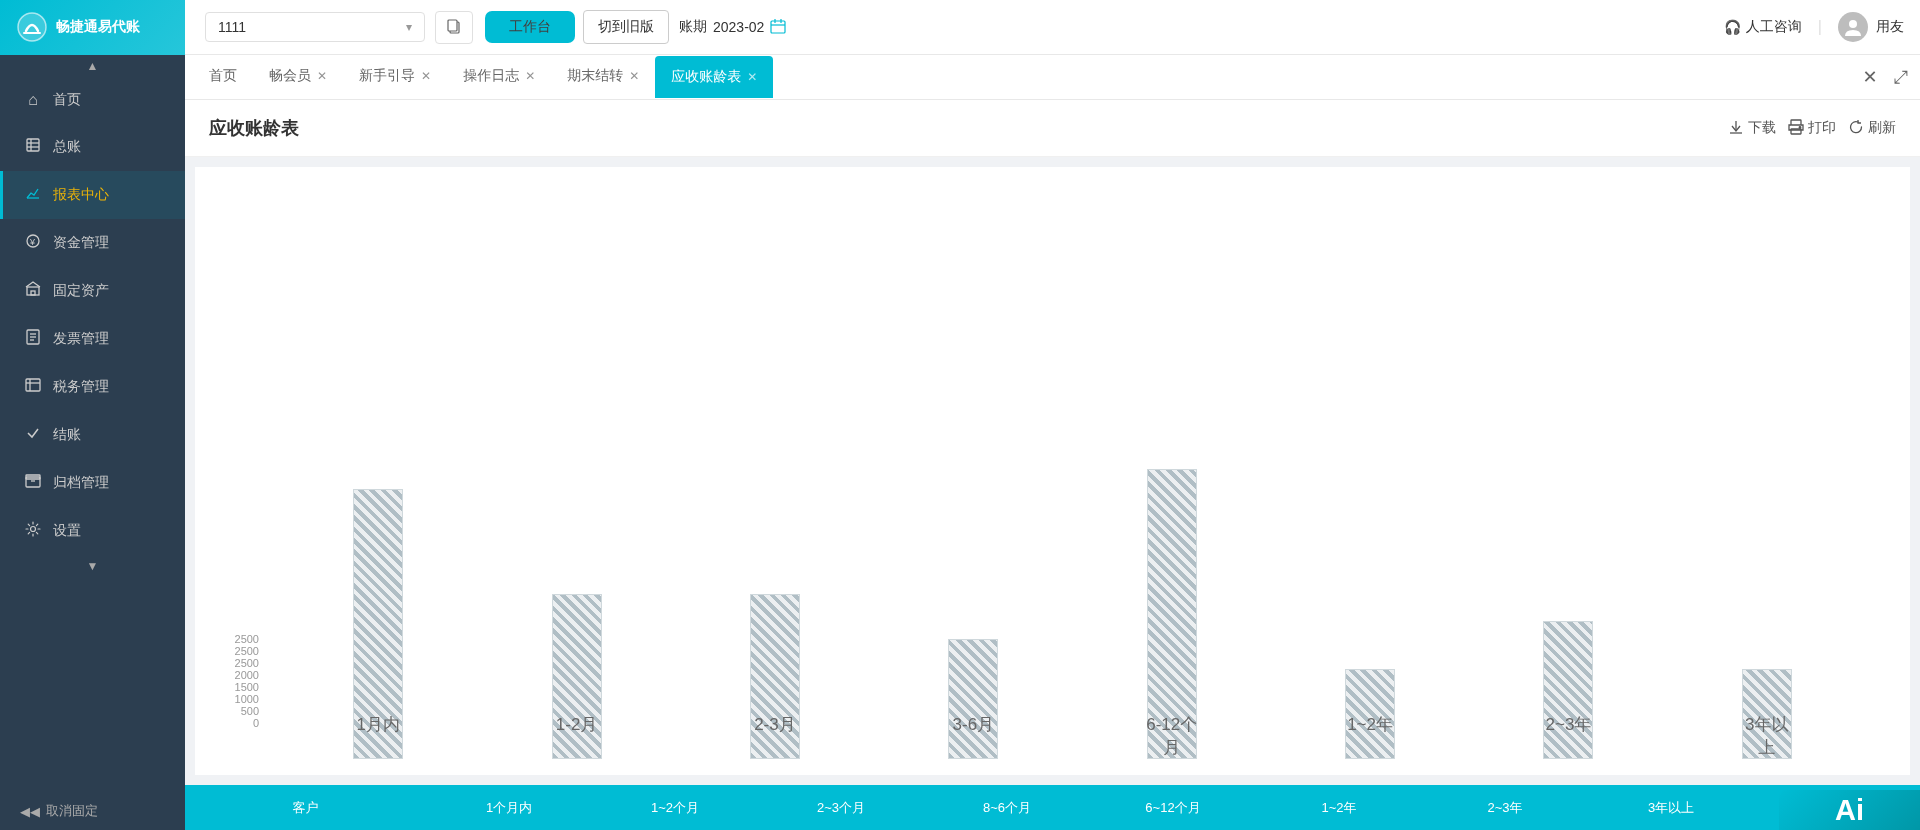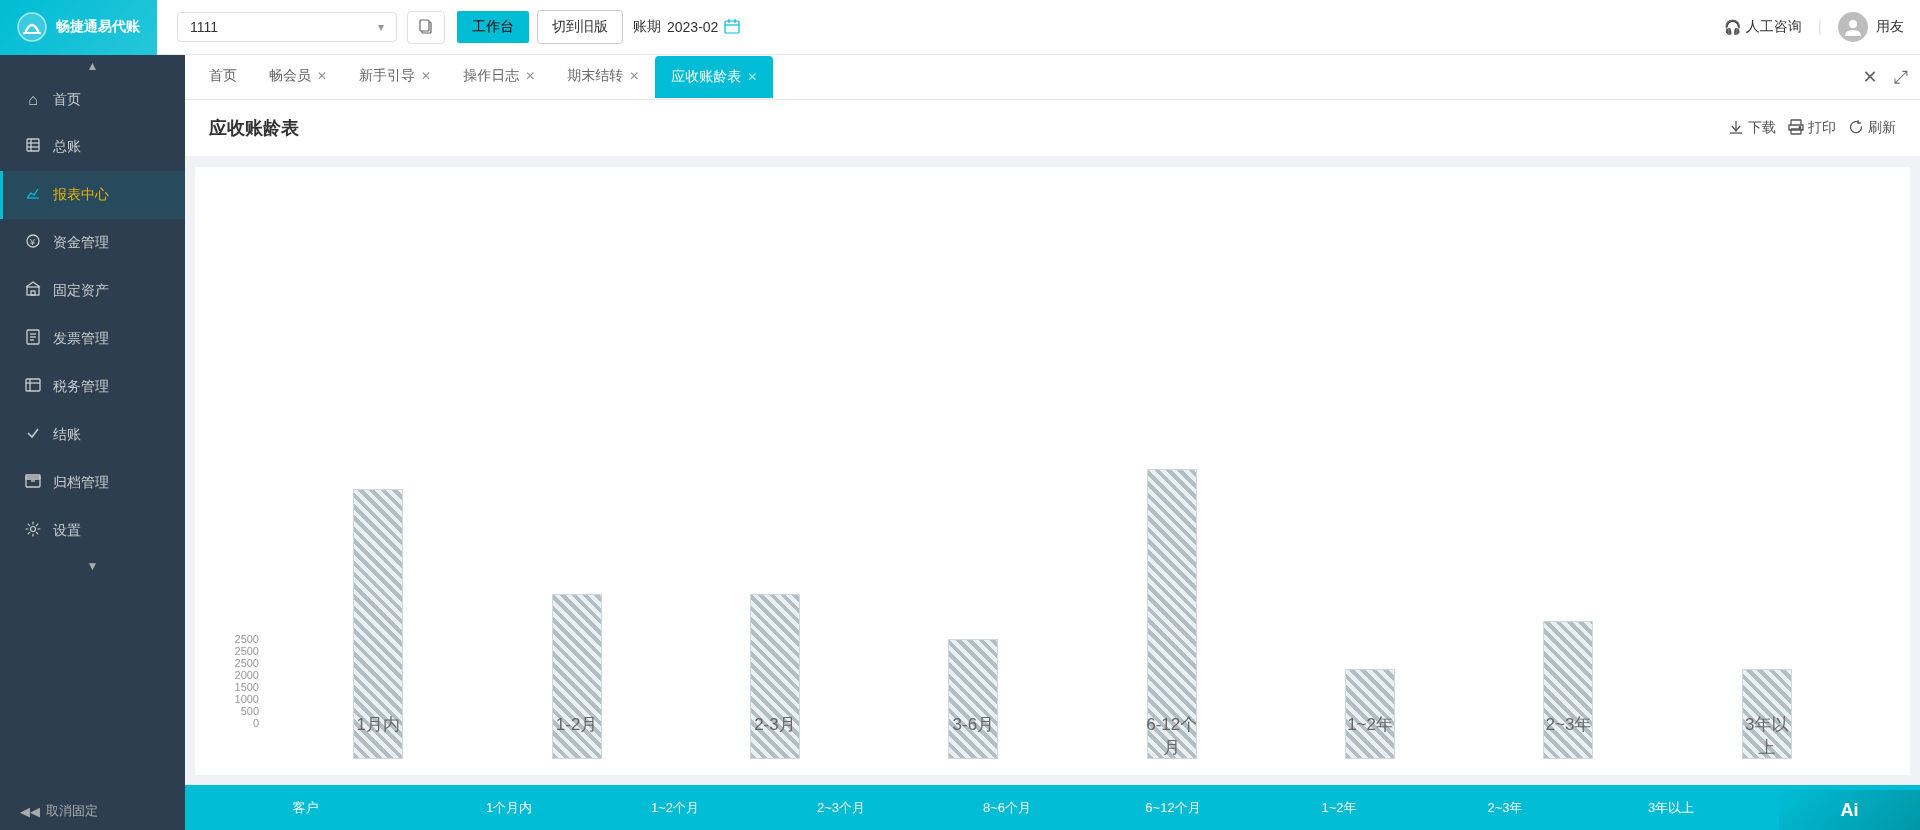--- a/index.html
+++ b/index.html
@@ -9,21 +9,21 @@
     .top-header {
       height: 55px;
       background: #fff;
       display: flex;
       align-items: center;
       padding: 0 16px;
       border-bottom: 1px solid #e8e8e8;
       flex-shrink: 0;
     }
     .logo-area {
-      width: 157px;
+      width: 185px;
       display: flex;
       align-items: center;
       gap: 8px;
       background: linear-gradient(135deg, #00bcd4, #26c6da);
       height: 55px;
       padding: 3px 16px;
       margin-left: -16px;
       flex-shrink: 0;
     }
     .logo-icon {
@@ -59,24 +59,24 @@
       border: 1px solid #e0e0e0;
       border-radius: 4px;
       padding: 6px 10px;
       cursor: pointer;
       color: #666;
       font-size: 14px;
     }
     .workbench-btn {
       margin-left: 12px;
       background: #00bcd4;
-      color: #000000;
+      color: #404040;
       border: none;
-      border-radius: 2px;
-      padding: 7px 15px;
+      border-radius: 7px;
+      padding: 7px 24px;
       font-size: 14px;
       cursor: pointer;
     }
     .switch-btn {
       margin-left: 8px;
       background: #fff;
       color: #333;
       border: 1px solid #ccc;
       border-radius: 4px;
       padding: 7px 14px;
@@ -372,21 +372,21 @@
     }
     .table-header-cell.customer { flex: 1.5; }
 
     
     .ai-badge {
       position: fixed;
       bottom: 0;
       right: 0;
       background: linear-gradient(135deg, #00bcd4, #0097a7);
       color: #fff;
-      font-size: 18px;
+      font-size: 29px;
       font-weight: bold;
       width: 141px;
       height: 40px;
       display: flex;
       align-items: center;
       justify-content: center;
       border-top-left-radius: 8px;
     }
 
     

